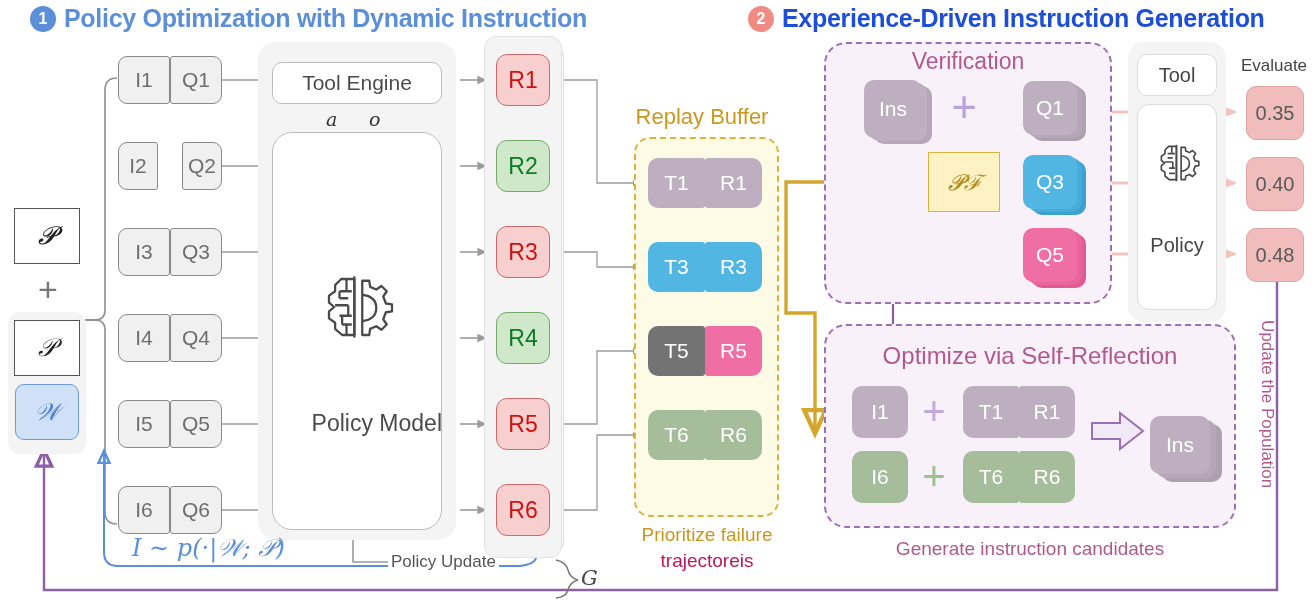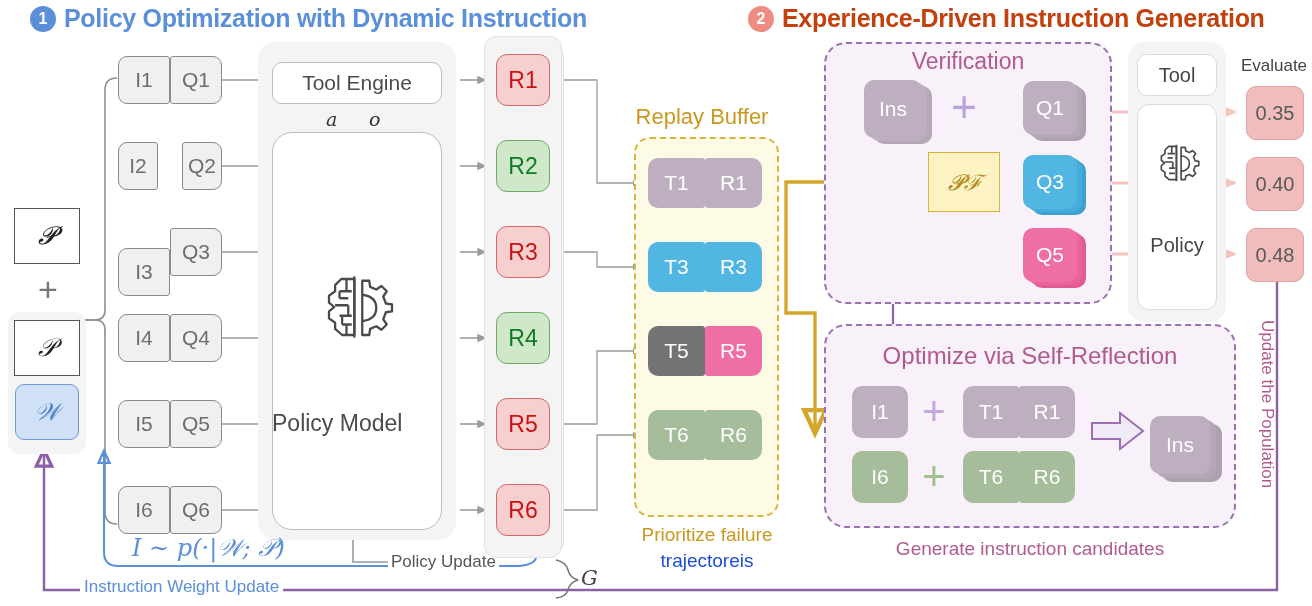--- a/index.html
+++ b/index.html
@@ -138,39 +138,39 @@
       <path d="M556,560 Q566,562 568,570 Q570,578 578,580 Q570,582 568,590 Q566,597 556,598"></path>
     </g>
   </svg>
 
   <div class="abs phase-title" style="left:30px;top:4px;">
     <div class="phase-num" style="background:#5b8fd8">1</div>
     <div class="phase-txt" style="color:#5b8fd8">Policy Optimization with Dynamic Instruction</div>
   </div>
   <div class="abs phase-title" style="left:748px;top:4px;">
     <div class="phase-num" style="background:#f08b83">2</div>
-    <div class="phase-txt" style="color:#c2410c">Experience-Driven Instruction Generation</div>
+    <div class="phase-txt" style="color:#1d4ed8">Experience-Driven Instruction Generation</div>
   </div>
 
   <div class="abs mathbox" style="left:14px;top:208px;width:66px;height:56px;">𝓟</div>
   <div class="abs" style="left:30px;top:272px;width:36px;height:36px;color:#777;font-size:34px;line-height:34px;text-align:center;">+</div>
   <div class="abs" style="left:8px;top:312px;width:78px;height:142px;background:#f4f4f4;border-radius:12px;"></div>
   <div class="abs mathbox" style="left:14px;top:320px;width:66px;height:56px;">𝒫</div>
   <div class="abs" style="left:15px;top:384px;width:64px;height:56px;background:#cfe0f7;border:1.5px solid #6e9ad6;border-radius:9px;display:flex;align-items:center;justify-content:center;font-family:'DejaVu Serif',serif;font-style:italic;font-size:24px;color:#4a7fc4;">𝒲</div>
 
   <div class="abs" style="left:118px;top:56px;width:104px;height:48px;display:flex;">
     <div class="chip iq left" style="width:52px;height:48px;">I1</div>
     <div class="chip iq right" style="width:52px;height:48px;">Q1</div>
   </div>
   <div class="abs" style="left:118px;top:142px;width:104px;height:48px;display:flex;gap:24px;">
     <div class="chip iq left" style="width:52px;height:48px;">I2</div>
     <div class="chip iq right" style="width:52px;height:48px;">Q2</div>
   </div>
   <div class="abs" style="left:118px;top:228px;width:104px;height:48px;display:flex;">
-    <div class="chip iq left" style="width:52px;height:48px;margin-top:20px;">I3</div>
+    <div class="chip iq left" style="width:52px;height:48px;">I3</div>
     <div class="chip iq right" style="width:52px;height:48px;">Q3</div>
   </div>
   <div class="abs" style="left:118px;top:314px;width:104px;height:40px;display:flex;">
     <div class="chip iq left" style="width:52px;height:48px;">I4</div>
     <div class="chip iq right" style="width:52px;height:48px;">Q4</div>
   </div>
   <div class="abs" style="left:118px;top:400px;width:104px;height:48px;display:flex;">
     <div class="chip iq left" style="width:52px;height:48px;">I5</div>
     <div class="chip iq right" style="width:52px;height:48px;">Q5</div>
   </div>
@@ -187,21 +187,21 @@
   <div class="abs" style="left:272px;top:132px;width:170px;height:398px;background:#fff;border:1.3px solid #bdbdbd;border-radius:20px;"></div>
   <svg class="abs" style="left:312px;top:272px;" width="90" height="70" viewBox="0 0 100 80">
     <g fill="none" stroke="#4a4a4a" stroke-width="2.6" stroke-linejoin="round">
       <path d="M47,8 L32,8 L25,15 L25,22 L18,27 L18,35 L24,40 L18,45 L18,53 L25,58 L25,65 L33,72 L47,72 Z"></path>
       <path d="M38,8 L38,22 M30,22 L44,22 M30,22 L30,30 M30,30 L40,30 M25,38 L40,38 M40,38 L40,50 M30,50 L44,50 M33,50 L33,60 M33,60 L44,60 M38,60 L38,72"></path>
       <path d="M47,5 L47,75"></path>
       <path d="M56,10 L64,10 L65,17 L72,20 L78,16 L84,22 L80,28 L83,36 L90,37 L90,45 L83,46 L80,54 L84,60 L78,66 L72,62 L65,65 L64,72 L56,72 L56,10 Z"></path>
       <path d="M56,26 Q72,28 72,41 Q72,54 56,56"></path>
     </g>
   </svg>
-  <div class="abs" style="left:272px;top:410px;width:170px;text-align:left;font-size:23px;color:#4b4b4b;">Policy Model</div>
+  <div class="abs" style="left:272px;top:410px;width:170px;text-align:right;font-size:23px;color:#4b4b4b;">Policy Model</div>
   <div class="abs" style="left:388px;top:552px;font-size:17px;color:#555;background:#fff;padding:0 3px;">Policy Update</div>
 
   <div class="stackcard" style="left:502px;top:44px;width:62px;height:510px;background:#fafafa;border:1.2px solid #dedede;"></div>
   <div class="stackcard" style="left:496px;top:41px;width:66px;height:514px;background:#fafafa;border:1.2px solid #dedede;"></div>
   <div class="stackcard" style="left:490px;top:38px;width:70px;height:518px;background:#f6f6f6;border:1.2px solid #dedede;"></div>
   <div class="stackcard" style="left:484px;top:36px;width:78px;height:522px;background:#f4f4f4;border:1.2px solid #e2e2e2;"></div>
 
   <div class="abs rbox r-fail" style="left:496px;top:54px;width:54px;height:52px;">R1</div>
   <div class="abs rbox r-pass" style="left:496px;top:140px;width:54px;height:52px;">R2</div>
   <div class="abs rbox r-fail" style="left:496px;top:226px;width:54px;height:52px;">R3</div>
@@ -225,21 +225,21 @@
   <div class="abs" style="left:648px;top:326px;display:flex;">
     <div class="tr l" style="width:57px;height:50px;background:#737373;">T5</div>
     <div class="tr r" style="width:57px;height:50px;background:#ef6fa5;">R5</div>
   </div>
   <div class="abs" style="left:648px;top:410px;display:flex;">
     <div class="tr l" style="width:57px;height:50px;background:#a6bd9b;">T6</div>
     <div class="tr r" style="width:57px;height:50px;background:#a6bd9b;">R6</div>
   </div>
 
   <div class="abs cap" style="left:612px;top:524px;width:190px;color:#c9981f;font-size:19px;">Prioritize failure</div>
-  <div class="abs cap" style="left:612px;top:550px;width:190px;color:#1d4ed8;font-size:19px;">trajectoreis</div>
+  <div class="abs cap" style="left:612px;top:550px;width:190px;color:#be185d;font-size:19px;">trajectoreis</div>
 
   <div class="abs" style="left:824px;top:42px;width:288px;height:262px;background:#f9f1fa;border:2px dashed #9b6fb5;border-radius:22px;"></div>
   <div class="abs panel-title" style="left:824px;top:48px;width:288px;color:#b05a8e;">Verification</div>
 
   <div class="abs" style="left:874px;top:86px;width:58px;height:58px;background:#b5a7b7;border-radius:10px;"></div>
   <div class="abs" style="left:869px;top:83px;width:58px;height:58px;background:#bdafbf;border-radius:10px;"></div>
   <div class="abs" style="left:864px;top:80px;width:58px;height:58px;background:#bdafbf;border-radius:10px;display:flex;align-items:center;justify-content:center;color:#fff;font-size:21px;">Ins</div>
 
   <div class="abs" style="left:942px;top:86px;width:44px;height:44px;color:#b9a4da;font-size:44px;line-height:42px;text-align:center;">+</div>
 
@@ -299,16 +299,15 @@
     <path d="M2,13 L30,13 L30,3 L53,21 L30,39 L30,29 L2,29 Z" fill="#f0eaf7" stroke="#9b6fb5" stroke-width="2"></path>
   </svg>
 
   <div class="abs" style="left:1162px;top:424px;width:60px;height:58px;background:#ada0af;border-radius:10px;"></div>
   <div class="abs" style="left:1156px;top:420px;width:60px;height:58px;background:#b5a7b7;border-radius:10px;"></div>
   <div class="abs" style="left:1150px;top:416px;width:60px;height:58px;background:#bdafbf;border-radius:10px;display:flex;align-items:center;justify-content:center;color:#fff;font-size:21px;">Ins</div>
 
   <div class="abs cap" style="left:824px;top:538px;width:412px;color:#b05a8e;font-size:19px;">Generate instruction candidates</div>
 
   <div class="abs serif-i" style="left:132px;top:534px;font-size:24px;color:#5b8fd8;white-space:nowrap;">I ∼ p(·|𝒲; 𝒫)</div>
-  <div class="abs" style="left:80px;top:577px;font-size:17px;color:#5b8fd8;background:#fff;padding:0 4px;white-space:nowrap;">Instruction Weight Update</div>
   <div class="abs" style="left:1277px;top:320px;font-size:17px;color:#b05a8e;white-space:nowrap;transform:rotate(90deg);transform-origin:left top;">Update the Population</div>
 
 </div>
 
 </body></html>

